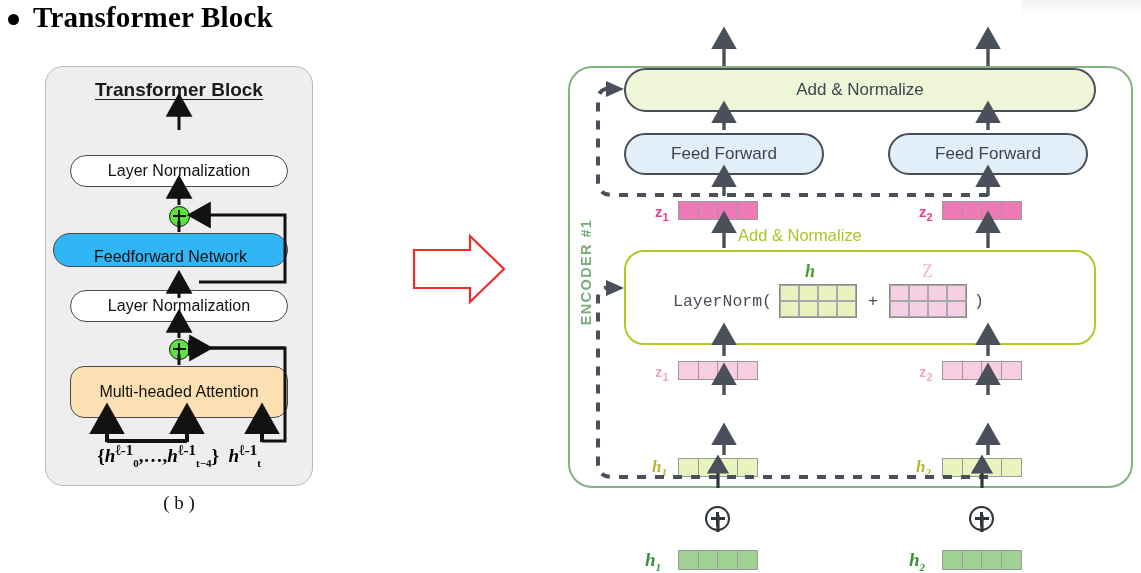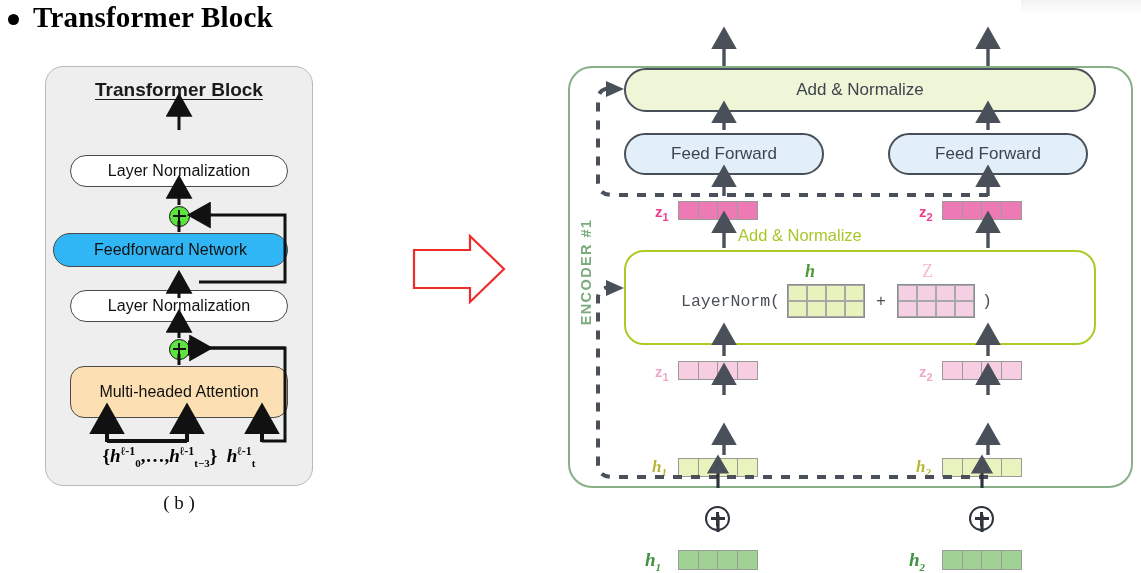--- a/index.html
+++ b/index.html
@@ -69,21 +69,21 @@
   }
   .plus-node:before{left:3px;right:3px;top:8.2px;height:2.2px;}
   .plus-node:after{top:3px;bottom:3px;left:8.2px;width:2.2px;}
 
   .bot-formula{
     position:absolute;left:0;right:0;bottom:16px;text-align:center;
     font-family:"Liberation Serif", serif;font-weight:bold;font-size:19px;color:#000;
   }
   .bot-formula i{font-style:italic;}
   .bot-formula .sub{font-size:11px;vertical-align:sub;}
-  .bot-formula .sup{font-size:12px;vertical-align:super;margin-top:27px;}
+  .bot-formula .sup{font-size:15px;vertical-align:super;margin-top:27px;}
   .caption-b{
     position:absolute;left:45px;top:492px;width:268px;text-align:center;
     font-family:"Liberation Serif", serif;font-size:19px;color:#111;
   }
 
   
   .right-panel{position:absolute;left:540px;top:18px;width:600px;height:555px;}
   .enc-border{
     position:absolute;left:28px;top:48px;width:565px;height:422px;
     border:2.2px solid #87b087;border-radius:24px;box-sizing:border-box;
@@ -105,21 +105,21 @@
   .rbox.addnorm{background:#eef6d7;}
   .rbox.ff{background:#e2eef8;}
   .rbox.selfattn{background:#fbeede;}
 
   .ln-outer{
     position:absolute;box-sizing:border-box;
     border:2.8px solid #aacc27;border-radius:20px;background:#ffffff;
   }
   .ln-inner{
     position:absolute;display:flex;align-items:center;gap:7px;
-    font-family:"Liberation Mono", monospace;font-size:16.5px;color:#4a4f57;margin-left:8px;
+    font-family:"Liberation Mono", monospace;font-size:16.5px;color:#4a4f57;
   }
   .addnorm-mid-label{
     position:absolute;font-size:16.5px;color:#a8c72a;font-weight:500;
   }
 
   
   .matrix{display:inline-grid;border:1.1px solid #8b8b8b;box-sizing:border-box;}
   .matrix .cell{border:.9px solid #a8a8a8;box-sizing:border-box;}
   .mat-h .cell{background:#e8f2bc;}
   .mat-z .cell{background:#f5cfe4;}
@@ -175,36 +175,36 @@
 
   <div class="left-panel">
     <div class="tb-title">Transformer Block</div>
 
     <div class="lbox ln" style="left:24px;right:24px;top:88px;">
       <span>Layer Normalization</span>
     </div>
 
     <div class="plus-node" style="left:123px;top:139px;"></div>
 
-    <div class="lbox ffn" style="left:7px;right:24px;top:166px;">
+    <div class="lbox ffn" style="left:7px;right:24px;top:166px;align-items:flex-end;">
       <span>Feedforward Network</span>
     </div>
 
     <div class="lbox ln" style="left:24px;right:24px;top:223px;">
       <span>Layer Normalization</span>
     </div>
 
     <div class="plus-node" style="left:123px;top:272px;"></div>
 
     <div class="lbox mha" style="left:24px;right:24px;top:299px;">
       <span>Multi-headed Attention</span>
     </div>
 
     <div class="bot-formula">
-      <span>{</span><i>h</i><span class="sup">ℓ-1</span><span class="sub">0</span><span>,…,</span><i>h</i><span class="sup">ℓ-1</span><span class="sub">t−3</span><span>}</span>&nbsp;&nbsp;<i>h</i><span class="sup">ℓ-1</span><span class="sub">t</span>
+      <span>{</span><i>h</i><span class="sup">ℓ-1</span><span class="sub">0</span><span>,…,</span><i>h</i><span class="sup">ℓ-1</span><span class="sub">t−4</span><span>}</span>&nbsp;&nbsp;<i>h</i><span class="sup">ℓ-1</span><span class="sub">t</span>
     </div>
   </div>
   <div class="caption-b">( b )</div>
 
   <div class="right-panel">
 
     <div class="enc-border"></div>
     <div class="enc-label">ENCODER #1</div>
 
     <div class="rbox addnorm" style="left:84px;top:50px;width:472px;height:44px;">

